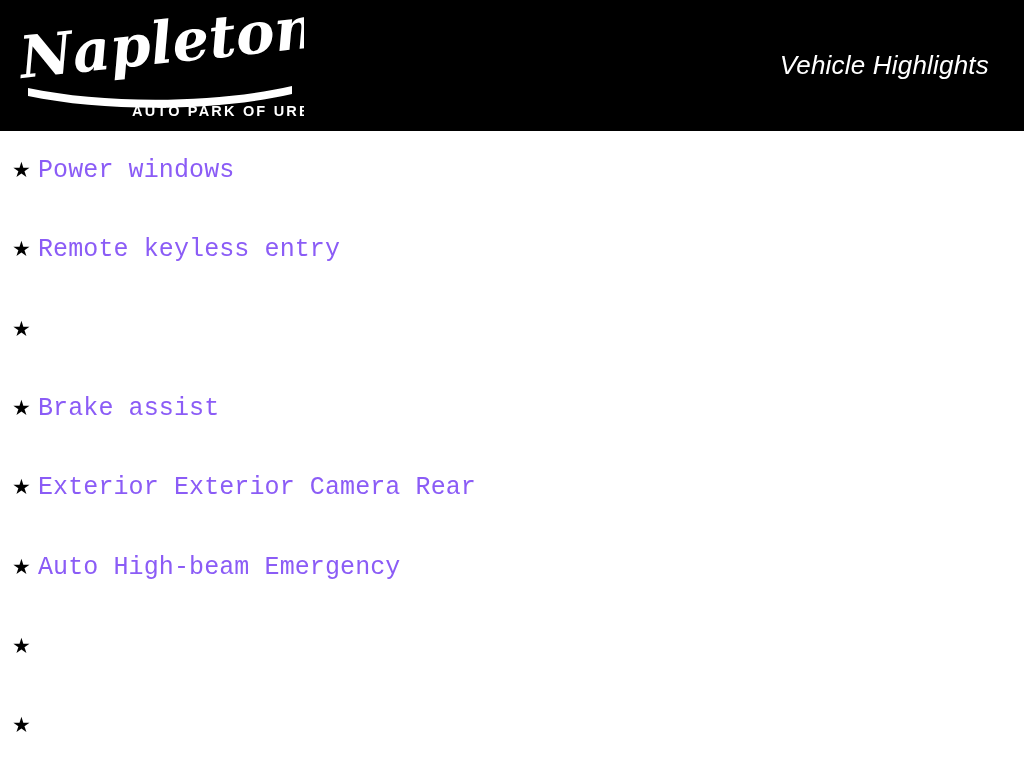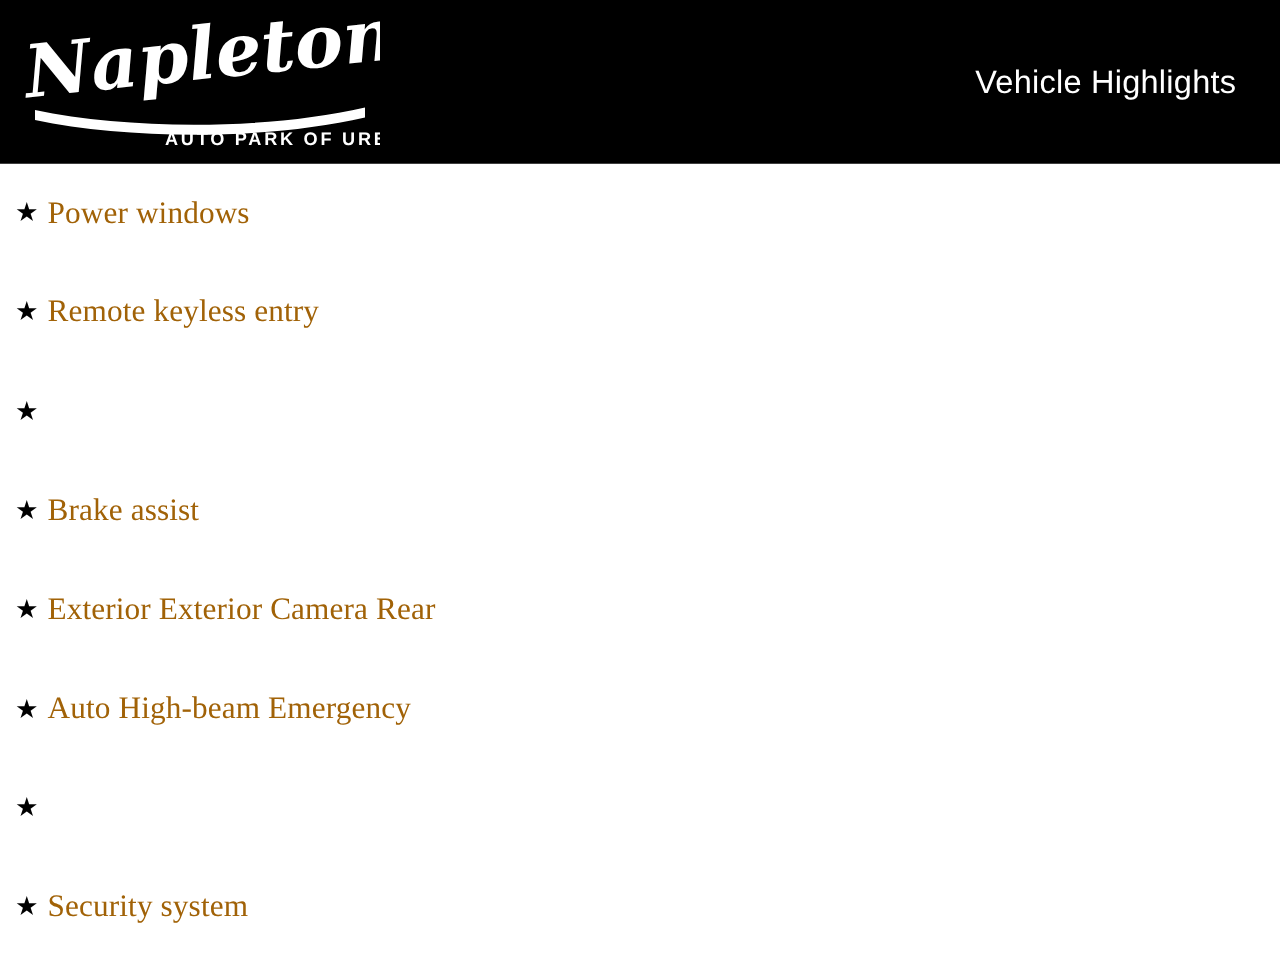--- a/index.html
+++ b/index.html
@@ -59,20 +59,21 @@
 
   .header-title {
     position: absolute;
     right: 35px;
     top: 50px;
     color: #ffffff;
     font-size: 26px;
     font-family: "Liberation Sans", sans-serif;
     letter-spacing: 0.2px;
     white-space: nowrap;
+    font-style: italic;
   }
 
   
   .highlights {
     position: absolute;
     left: 0;
     top: 131px;
     width: 1024px;
     padding: 0;
     margin: 0;
@@ -93,22 +94,22 @@
     min-width: 26px;
     font-size: 21px;
     line-height: 1;
     color: #000000;
     text-align: left;
     font-family: "DejaVu Sans", sans-serif;
   }
 
   .highlight-text {
     font-size: 25px;
-    color: #a16207;
-    font-family: Liberation Serif, serif;
+    color: #8b5cf6;
+    font-family: Liberation Mono, monospace;
     white-space: nowrap;
     letter-spacing: 0.1px;
   }
 </style>
 </head>
 <body>
 
 <div class="page">
 
   <div class="header">
@@ -154,18 +155,17 @@
       <span class="bullet-star">★</span>
       <span class="highlight-text">Auto High-beam Emergency</span>
     </li>
 
     <li class="highlight-item">
       <span class="bullet-star">★</span>
     </li>
 
     <li class="highlight-item">
       <span class="bullet-star">★</span>
-      <span class="highlight-text">Security system</span>
     </li>
 
   </ul>
 
 </div>
 
 </body></html>

